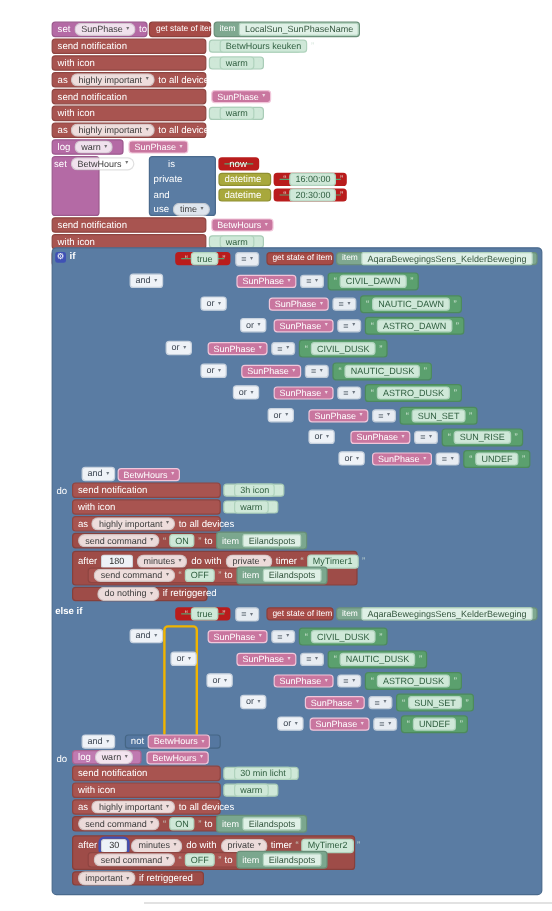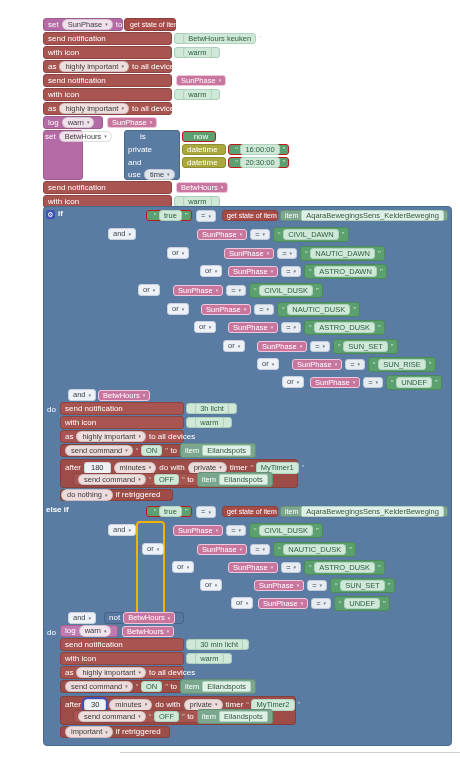--- a/index.html
+++ b/index.html
@@ -37,21 +37,21 @@
   
   .c-var      { background: #b46aa5; border: 1px solid #9c5a8e; }
   .c-var-lite { background: #c07ab1; border: 1px solid #a8638f; }
   
   .c-act      { background: #a85450; border: 1px solid #8e4541; }
   .c-act-d    { background: #9e4c48; border: 1px solid #86403c; }
   
   .c-log      { background: #5a7ca3; border: 1px solid #4a6a8d; }
   .c-log-d    { background: #5577a0; border: 1px solid #456685; }
   
-  .c-txt      { background: #5ba06e; border: 1px solid #b91c1c; justify-content: center; }
+  .c-txt      { background: #5ba06e; border: 5px solid #b91c1c; }
   .c-txt-l    { background: #cfe8d8; border: 1px solid #a9ccb7; color:#2f5e3f; }
   .c-itemb    { background: #7fa890; border: 1px solid #6b907a; }
   
   .c-date     { background: #a8a83c; border: 1px solid #8f8f32; }
   
   .c-state    { background: #a64b47; border: 1px solid #8c3f3b; }
 
   
   .fld {
     background: rgba(255,255,255,0.80);
@@ -140,20 +140,26 @@
       <span class="fld">
         <span>SunPhase</span>
           <span class="caret">▾</span>
       </span>
       <span class="lbl">to</span>
     </span>
   </div>
   <div class="blk c-state" style="left:124px; top:18px; width:52px; height:13px; padding-left:5px;">
     <span class="lbl" style="font-size:7px;">get state of item</span>
   </div>
+  <div class="blk c-itemb" style="left:178px; top:18px; width:122px; height:13px; padding-left:4px;">
+    <span class="row">
+      <span class="lbl" style="font-size:7px;">item</span>
+      <span class="itemtag">LocalSun_SunPhaseName</span>
+    </span>
+  </div>
 
   <div class="blk c-act" style="left:43px; top:32px; width:129px; height:13px; padding-left:4px;">
     <span class="lbl">send notification</span>
   </div>
   <div class="blk c-txt-l" style="left:174px; top:33px; width:77px; height:11px; padding-left:3px;">
     <span class="row">
       <span class="quo d">“</span>
       <span class="pill txtl">BetwHours keuken</span>
       <span class="quo d">”</span>
     </span>
@@ -585,21 +591,21 @@
   <div class="blk" style="left:47px; top:404px; background:transparent; height:11px;">
     <span class="lbl">do</span>
   </div>
 
   <div class="blk c-act" style="left:60px; top:402px; width:124px; height:13px; padding-left:4px;">
     <span class="lbl">send notification</span>
   </div>
   <div class="blk c-txt-l" style="left:186px; top:403px; width:51px; height:11px; padding-left:3px;">
     <span class="row">
       <span class="quo d">“</span>
-      <span class="pill txtl">3h licht</span>
+      <span class="pill txtl">3h icon</span>
       <span class="quo d">”</span>
     </span>
   </div>
 
   <div class="blk c-act" style="left:60px; top:416px; width:124px; height:13px; padding-left:4px;">
     <span class="lbl">with icon</span>
   </div>
   <div class="blk c-txt-l" style="left:186px; top:417px; width:46px; height:11px; padding-left:3px;">
     <span class="row">
       <span class="quo d">“</span>
@@ -666,21 +672,21 @@
       <span class="pill txtl">OFF</span>
       <span class="quo d">”</span>
       <span class="lbl">to</span>
       <span class="pill item">
         <span>item</span>
         <span class="itemtag">Eilandspots</span>
       </span>
     </span>
   </div>
 
-  <div class="blk c-act-d" style="left:60px; top:489px; width:113px; height:12px; padding-left:0;">
+  <div class="blk c-act-d" style="left:60px; top:489px; width:113px; height:12px; padding-left:20px;">
     <span class="row">
       <span class="fld">
         <span>do nothing</span>
           <span class="caret">▾</span>
       </span>
       <span class="lbl">if retriggered</span>
     </span>
   </div>
 
   <div class="blk" style="left:46px; top:504px; background:transparent; height:12px;">

